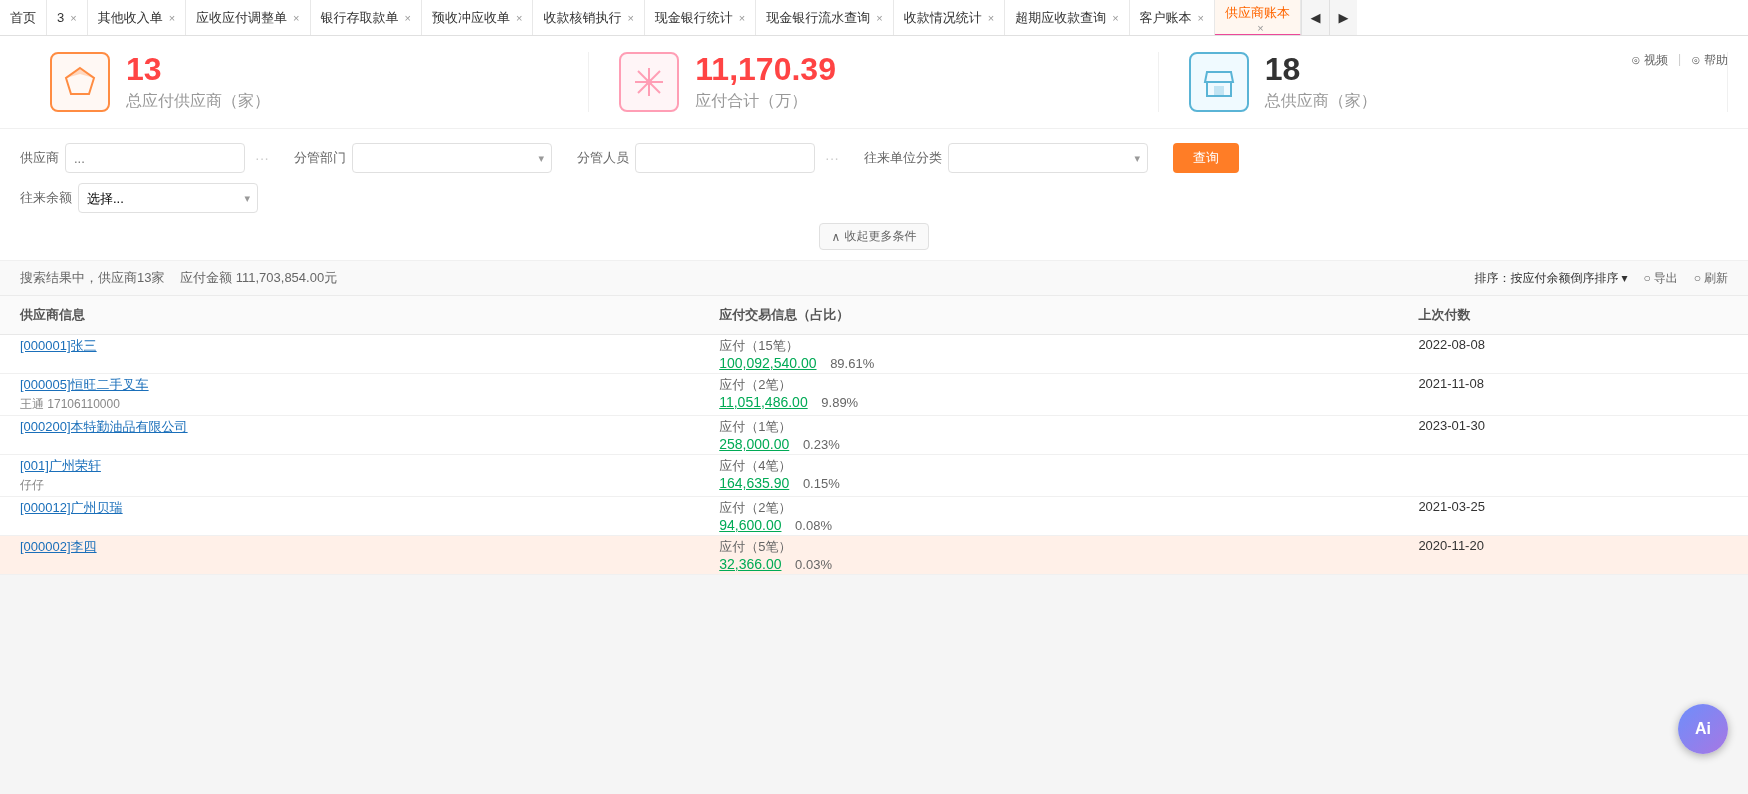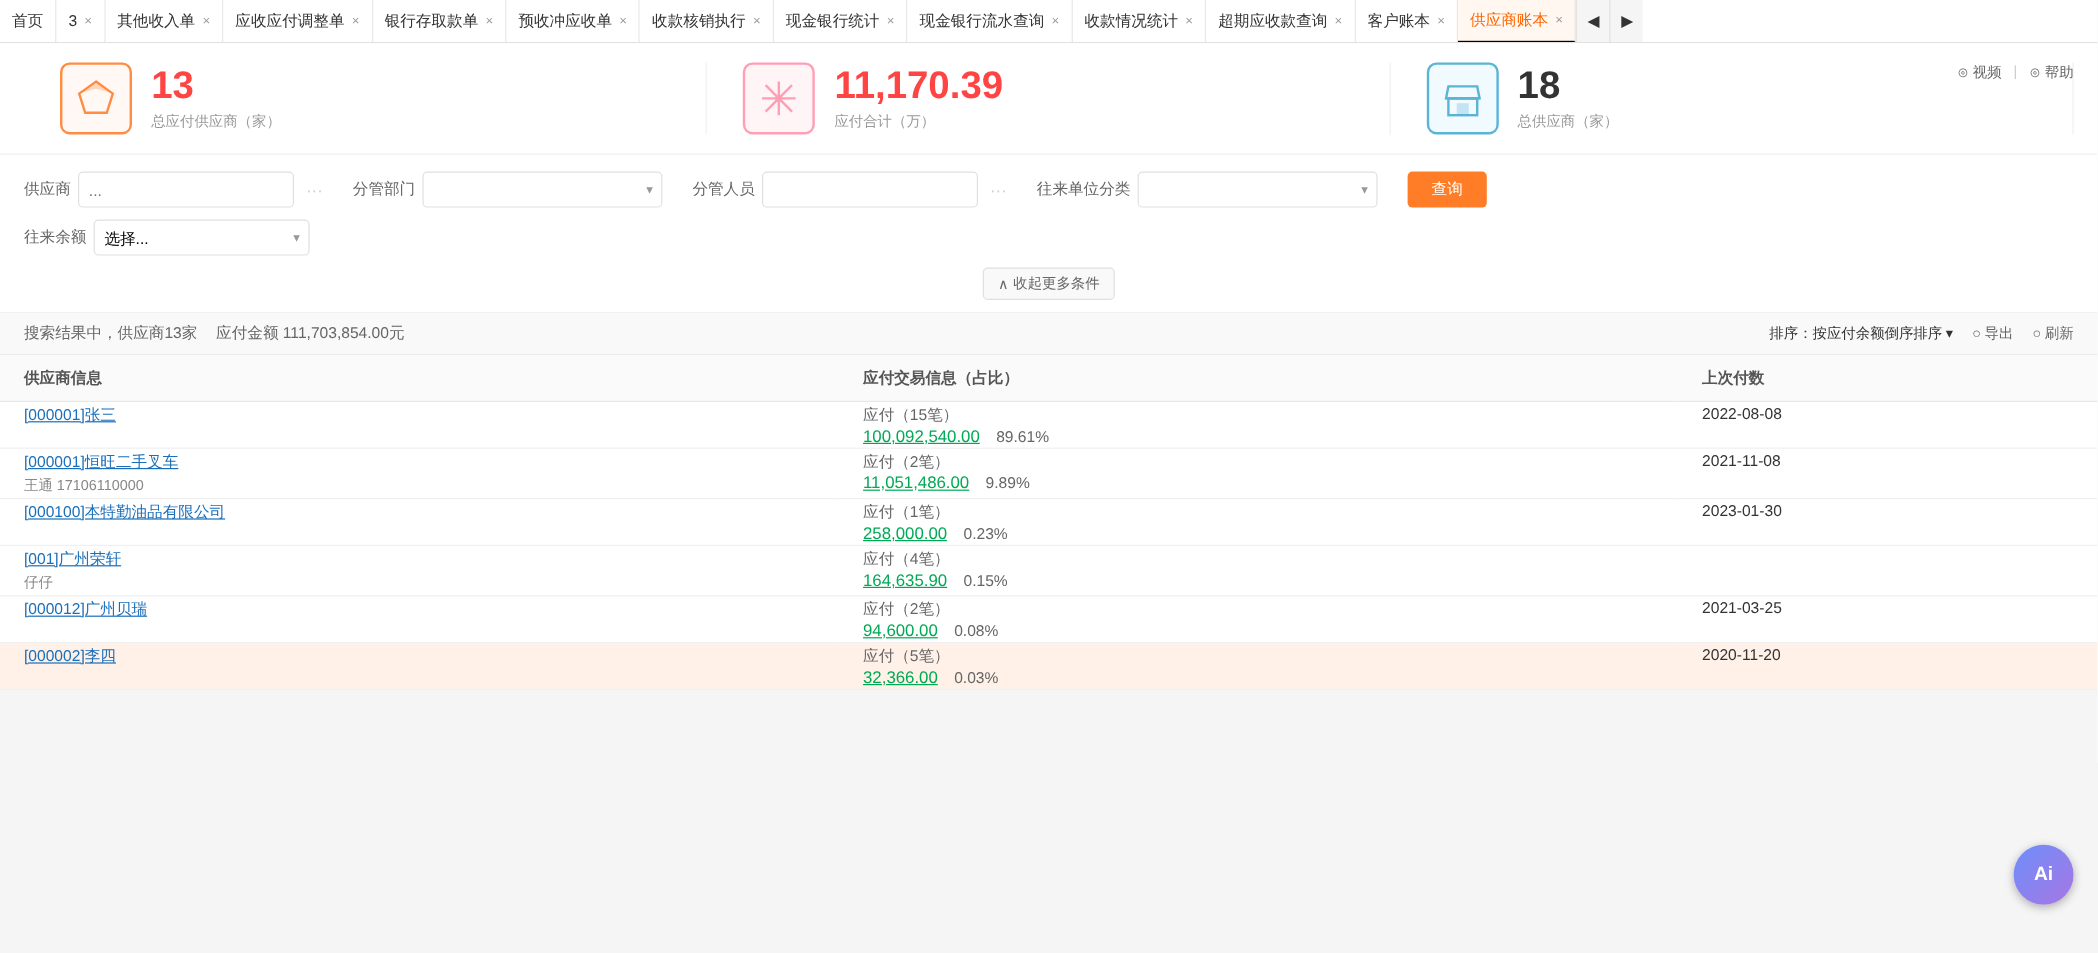--- a/index.html
+++ b/index.html
@@ -21,21 +21,22 @@
       height: 36px;
       border-right: 1px solid #e8e8e8;
       white-space: nowrap;
       cursor: pointer;
       font-size: 13px;
       color: #333;
     }
     .nav-tab.active {
       background: #fff7f0;
       color: #ff6600;
-      border-bottom: 2px solid #000000;
+      border-bottom: 2px solid #ec4899;
+      flex-direction: column;
     }
     .nav-tab .close-x {
       margin-left: 6px;
       color: #999;
       font-size: 11px;
     }
     .nav-arrow {
       width: 28px;
       height: 36px;
       display: flex;
@@ -83,21 +84,21 @@
     .card-icon.orange { color: #ff8c42; border: 2px solid #ff8c42; background: #fff8f4; }
     .card-icon.pink { color: #ff9eb5; border: 2px solid #ff9eb5; background: #fff5f7; }
     .card-icon.blue { color: #5ab4d6; border: 2px solid #5ab4d6; background: #f0faff; }
     .card-num {
       font-size: 32px;
       font-weight: bold;
       color: #ff4444;
       line-height: 1.1;
     }
     .card-label {
-      font-size: 12px;
+      font-size: 16px;
       color: #999;
       margin-top: 4px;
     }
     .top-right-links {
       position: absolute;
       right: 20px;
       top: 16px;
       font-size: 12px;
       color: #666;
       display: flex;
@@ -515,39 +516,39 @@
           <span class="tx-percent">89.61%</span>
         </div>
       </td>
       <td>
         <span class="date-val">2022-08-08</span>
       </td>
     </tr>
           <tr>
       <td>
         <div>
-          <span class="supplier-link">[000001]恒旺二手叉车</span>
+          <span class="supplier-link">[000005]恒旺二手叉车</span>
         </div>
         <div class="supplier-sub">王通  17106110000</div>
       </td>
       <td>
         <div class="tx-label">应付（2笔）</div>
         <div>
           <span class="tx-amount">11,051,486.00</span>
           <span class="tx-percent">9.89%</span>
         </div>
       </td>
       <td>
         <span class="date-val">2021-11-08</span>
       </td>
     </tr>
           <tr>
       <td>
         <div>
-          <span class="supplier-link">[000100]本特勤油品有限公司</span>
+          <span class="supplier-link">[000200]本特勤油品有限公司</span>
         </div>
 
       </td>
       <td>
         <div class="tx-label">应付（1笔）</div>
         <div>
           <span class="tx-amount">258,000.00</span>
           <span class="tx-percent">0.23%</span>
         </div>
       </td>

